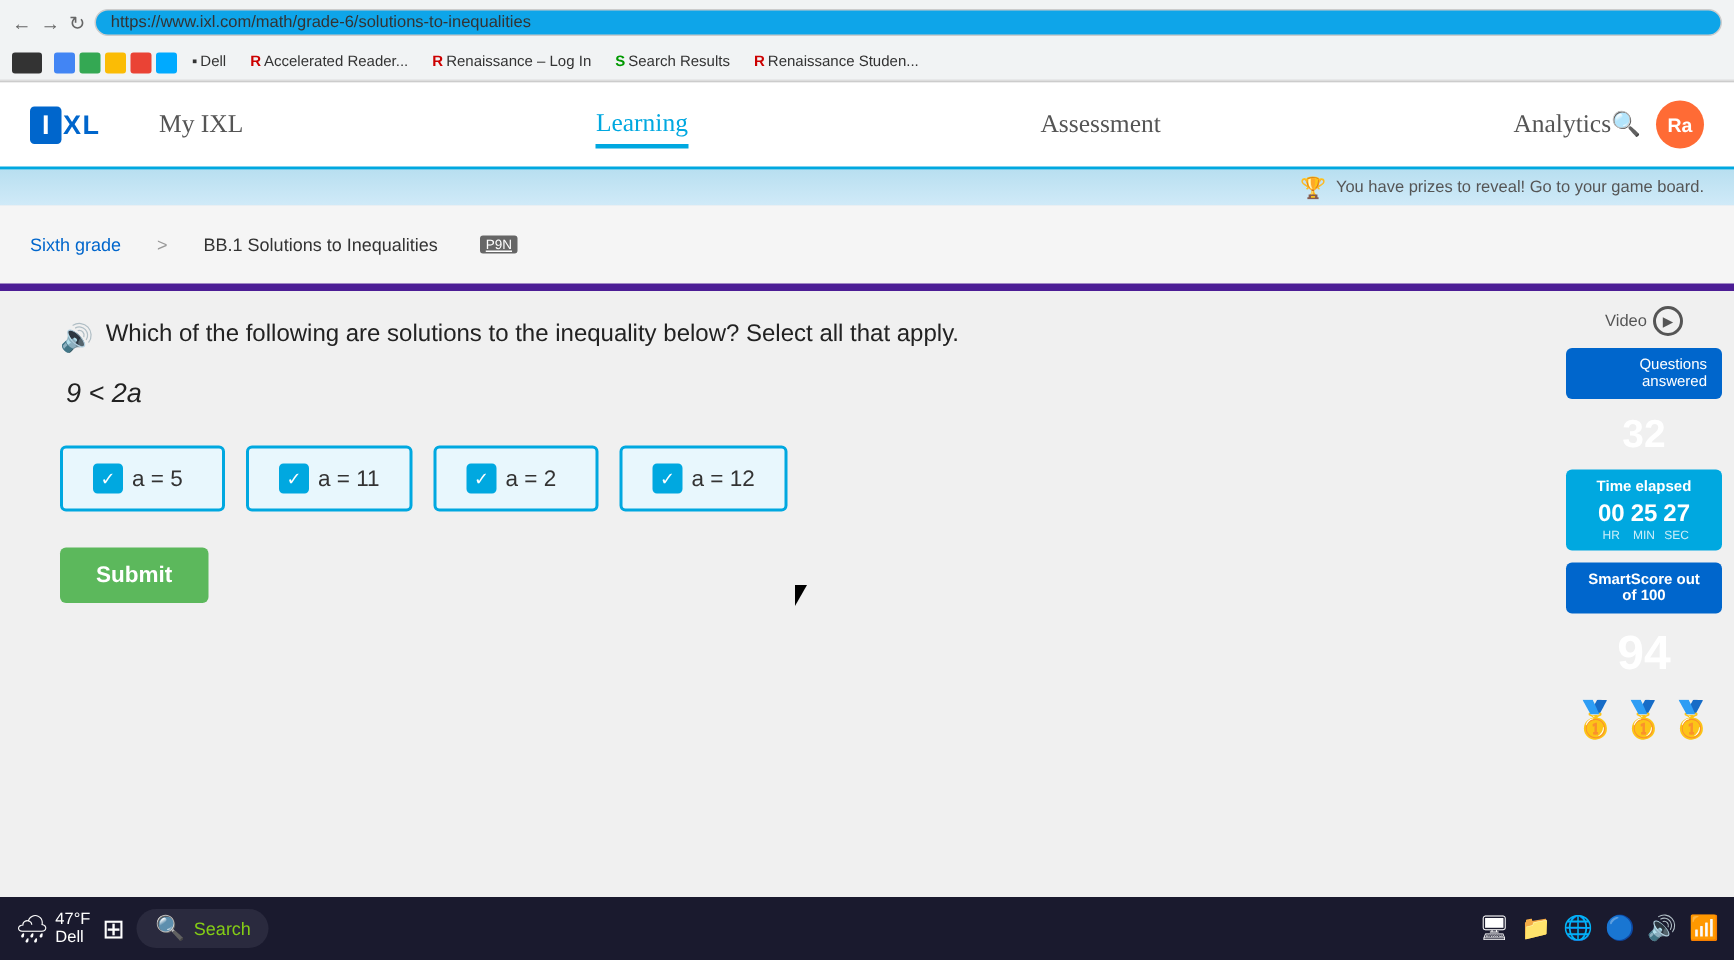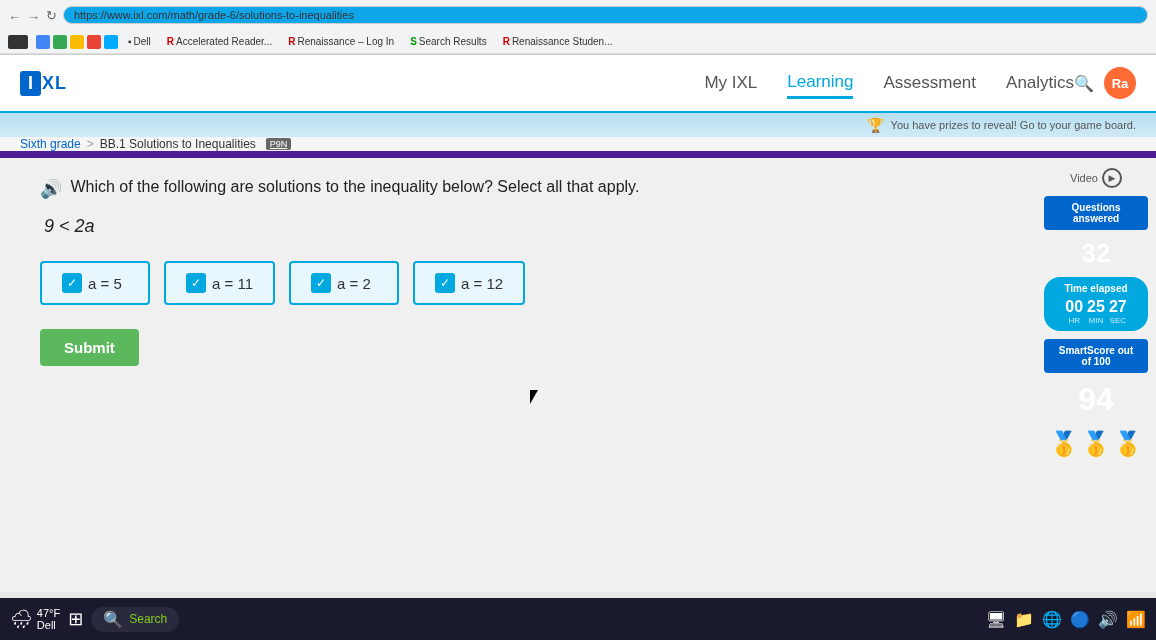--- a/index.html
+++ b/index.html
@@ -12,33 +12,33 @@
     .browser-btn { font-size: 13px; color: #666; cursor: pointer; background: none; border: none; }
     .bookmarks-bar { display: flex; align-items: center; padding: 2px 8px; gap: 4px; height: 24px; background: #f1f3f4; border-bottom: 1px solid #ddd; font-size: 10px; }
     .bookmark-item { display: flex; align-items: center; gap: 2px; padding: 1px 6px; border-radius: 3px; cursor: pointer; color: #333; white-space: nowrap; }
 
     
     .ixl-header { background: white; height: 58px; display: flex; align-items: center; padding: 0 20px; border-bottom: 2px solid #00a8e0; position: relative; }
     .ixl-logo { display: flex; align-items: center; margin-right: 40px; }
     .ixl-logo-box { background: #0066cc; color: white; font-weight: bold; font-size: 18px; padding: 2px 8px; border-radius: 3px; }
     .ixl-logo-x { color: #0066cc; font-weight: bold; font-size: 18px; margin: 0 1px; }
     .ixl-logo-l { color: #0066cc; font-weight: bold; font-size: 18px; }
-    .nav-links { display: flex; align-items: center; gap: 30px; flex: 1; justify-content: flex-end; }
+    .nav-links { display: flex; align-items: center; gap: 30px; flex: 1; justify-content: space-between; font-family: Liberation Serif, serif; }
     .nav-link { font-size: 17px; color: #555; text-decoration: none; cursor: pointer; padding: 4px 0; }
     .nav-link.active { color: #00a8e0; border-bottom: 3px solid #00a8e0; }
     .nav-right { display: flex; align-items: center; gap: 10px; }
     .search-btn { background: none; border: none; cursor: pointer; font-size: 16px; color: #555; }
     .user-avatar { width: 32px; height: 32px; border-radius: 50%; background: #ff6b35; display: flex; align-items: center; justify-content: center; color: white; font-size: 13px; font-weight: bold; }
 
     
     .prize-bar { background: linear-gradient(to bottom, #b8dff0, #d0eaf8); padding: 4px 20px; display: flex; align-items: center; justify-content: flex-end; font-size: 11px; color: #555; gap: 6px; }
     .prize-icon { font-size: 14px; }
 
     
-    .breadcrumb { background: #f5f5f5; padding: 0 20px; font-size: 12px; color: #666; display: flex; align-items: center; gap: 6px; border-bottom: 7px solid #4c1d95; }
+    .breadcrumb { background: #f5f5f5; padding: 19px 20px; font-size: 12px; color: #666; display: flex; align-items: center; gap: 24px; border-bottom: 5px solid #4c1d95; }
     .breadcrumb-link { color: #0066cc; cursor: pointer; text-decoration: none; }
     .breadcrumb-sep { color: #999; }
     .breadcrumb-current { color: #333; text-align: right; }
     .breadcrumb-badge { background: #666; color: white; font-size: 9px; padding: 1px 4px; border-radius: 2px; margin-left: 4px; text-decoration: underline; }
 
     
     .main-area { display: flex; height: calc(640px - 30px - 24px - 58px - 24px - 28px - 42px); }
     
     
     .question-area { flex: 1; background: #f0f0f0; padding: 20px 40px; display: flex; flex-direction: column; gap: 16px; }
@@ -50,23 +50,23 @@
     .answer-choice.selected { background: #e8f7fd; }
     .choice-check { width: 20px; height: 20px; border: 2px solid #00a8e0; border-radius: 3px; display: flex; align-items: center; justify-content: center; background: #00a8e0; color: white; font-size: 12px; }
     .choice-label { font-size: 15px; color: #333; }
     .submit-btn { background: #5cb85c; color: white; border: none; border-radius: 4px; padding: 10px 24px; font-size: 15px; font-weight: bold; cursor: pointer; width: fit-content; margin-top: 8px; }
 
     
     .right-sidebar { width: 120px; background: #f0f0f0; display: flex; flex-direction: column; align-items: center; padding: 10px 8px; gap: 8px; }
     .video-btn { display: flex; align-items: center; gap: 4px; font-size: 11px; color: #555; cursor: pointer; }
     .video-circle { width: 20px; height: 20px; border-radius: 50%; border: 2px solid #555; display: flex; align-items: center; justify-content: center; font-size: 9px; }
     .qa-box { background: #0066cc; color: white; border-radius: 4px; padding: 6px 10px; text-align: center; width: 100%; }
-    .qa-label { font-size: 10px; font-weight: bold; }
+    .qa-label { font-size: 10px; font-weight: normal; text-align: right; }
     .qa-count { font-size: 26px; font-weight: bold; color: white; text-align: center; }
-    .time-box { background: #00a8e0; color: white; border-radius: 16px; padding: 6px 10px; text-align: center; width: 100%; }
+    .time-box { background: #00a8e0; color: white; border-radius: 4px; padding: 6px 10px; text-align: center; width: 100%; }
     .time-label { font-size: 10px; font-weight: bold; }
     .time-display { display: flex; justify-content: center; gap: 4px; margin-top: 4px; }
     .time-unit { display: flex; flex-direction: column; align-items: center; text-align: center; }
     .time-num { font-size: 16px; font-weight: bold; color: white; }
     .time-text { font-size: 8px; color: rgba(255,255,255,0.8); }
     .smart-box { background: #0066cc; color: white; border-radius: 4px; padding: 6px 10px; text-align: center; width: 100%; }
     .smart-label { font-size: 10px; font-weight: bold; }
     .smart-score { font-size: 32px; font-weight: bold; color: white; text-align: center; }
     .medals { display: flex; justify-content: center; gap: 2px; margin-top: 4px; }
     .medal { font-size: 24px; }

